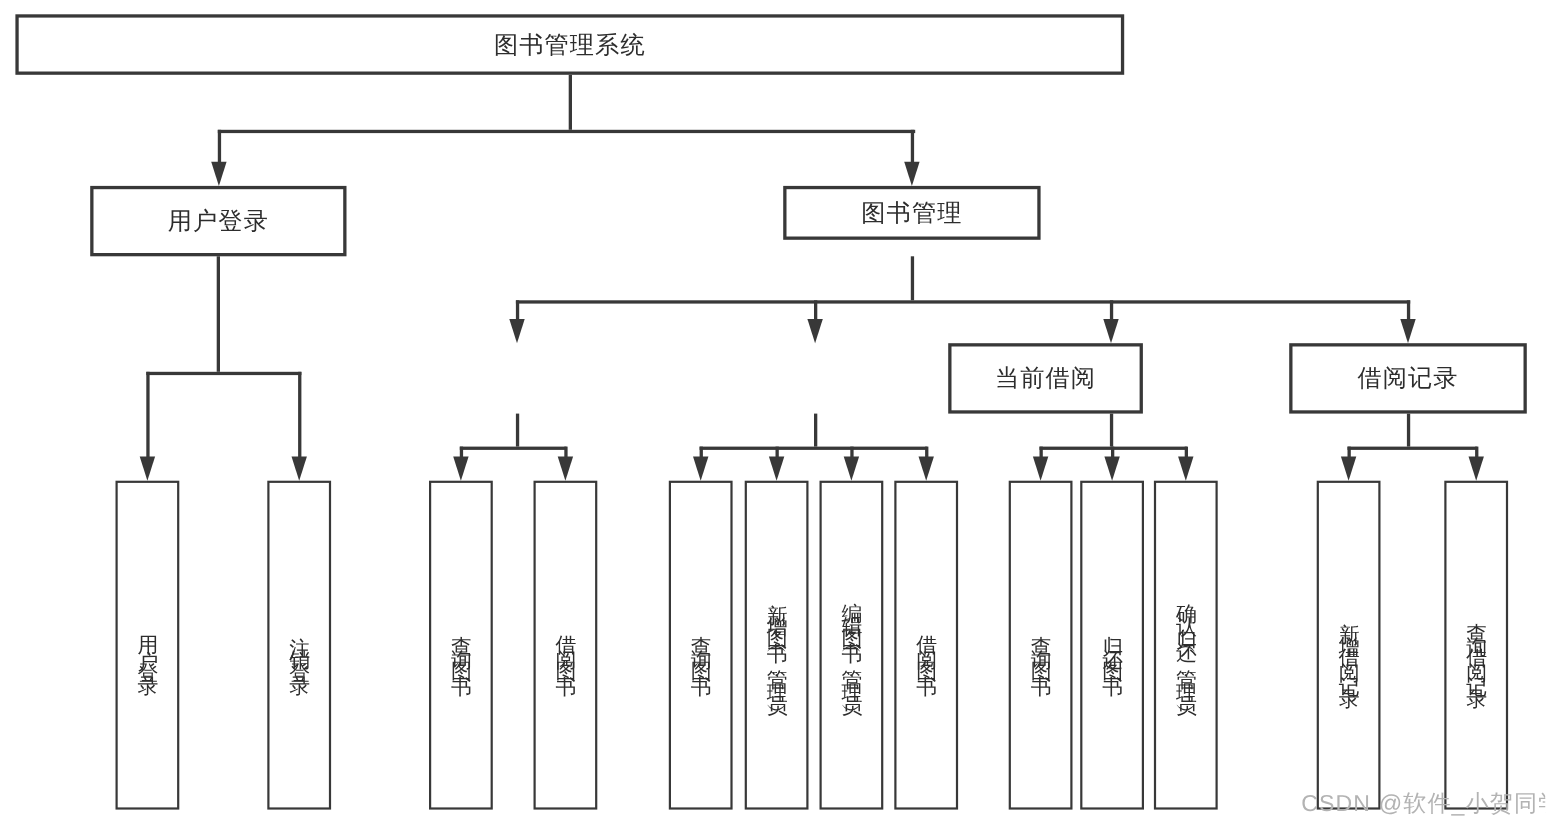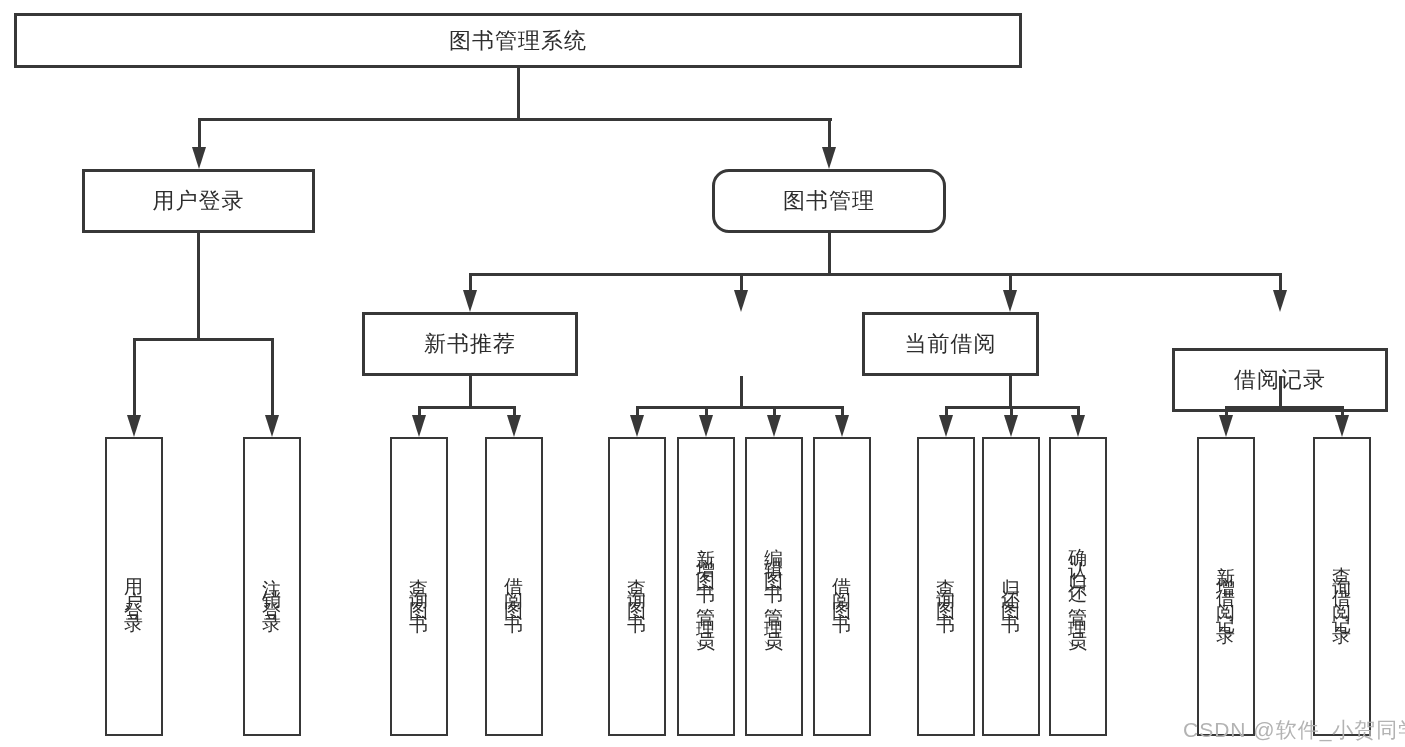--- a/index.html
+++ b/index.html
@@ -73,21 +73,21 @@
   <div class="line" style="left:517px;top:68px;width:3px;height:50px;"></div>
   <div class="line" style="left:198px;top:118px;width:634px;height:3px;"></div>
   <div class="line" style="left:198px;top:118px;width:3px;height:31px;"></div>
   <div class="arrowhead" style="left:192px;top:147px;"></div>
   <div class="line" style="left:828px;top:118px;width:3px;height:31px;"></div>
   <div class="arrowhead" style="left:822px;top:147px;"></div>
 
   <div class="node hnode" style="left:82px;top:169px;width:233px;height:64px;">
     <span>用户登录</span>
   </div>
-  <div class="node hnode" style="left:712px;top:169px;width:234px;height:64px;border-radius:17px;">
+  <div class="node hnode" style="left:712px;top:169px;width:234px;height:49px;">
     <span>图书管理</span>
   </div>
 
   <div class="line" style="left:197px;top:233px;width:3px;height:105px;"></div>
   <div class="line" style="left:133px;top:338px;width:141px;height:3px;"></div>
   <div class="line" style="left:133px;top:338px;width:3px;height:78px;"></div>
   <div class="arrowhead" style="left:127px;top:415px;"></div>
   <div class="line" style="left:271px;top:338px;width:3px;height:78px;"></div>
   <div class="arrowhead" style="left:265px;top:415px;"></div>
 
@@ -95,27 +95,24 @@
   <div class="line" style="left:469px;top:273px;width:813px;height:3px;"></div>
   <div class="line" style="left:469px;top:273px;width:3px;height:19px;"></div>
   <div class="arrowhead" style="left:463px;top:290px;"></div>
   <div class="line" style="left:740px;top:273px;width:3px;height:19px;"></div>
   <div class="arrowhead" style="left:734px;top:290px;"></div>
   <div class="line" style="left:1009px;top:273px;width:3px;height:19px;"></div>
   <div class="arrowhead" style="left:1003px;top:290px;"></div>
   <div class="line" style="left:1279px;top:273px;width:3px;height:19px;"></div>
   <div class="arrowhead" style="left:1273px;top:290px;"></div>
 
-  <div class="node hnode" style="left:362px;top:312px;width:216px;height:64px;">
-    <span>新书推荐</span>
-  </div>
   <div class="node hnode" style="left:862px;top:312px;width:177px;height:64px;">
     <span>当前借阅</span>
   </div>
-  <div class="node hnode" style="left:1172px;top:312px;width:216px;height:64px;margin-top:36px;">
+  <div class="node hnode" style="left:1172px;top:312px;width:216px;height:64px;">
     <span>借阅记录</span>
   </div>
 
   <div class="line" style="left:469px;top:376px;width:3px;height:30px;"></div>
   <div class="line" style="left:418px;top:406px;width:97px;height:3px;"></div>
   <div class="line" style="left:418px;top:406px;width:3px;height:11px;"></div>
   <div class="arrowhead" style="left:412px;top:415px;"></div>
   <div class="line" style="left:513px;top:406px;width:3px;height:11px;"></div>
   <div class="arrowhead" style="left:507px;top:415px;"></div>
 

